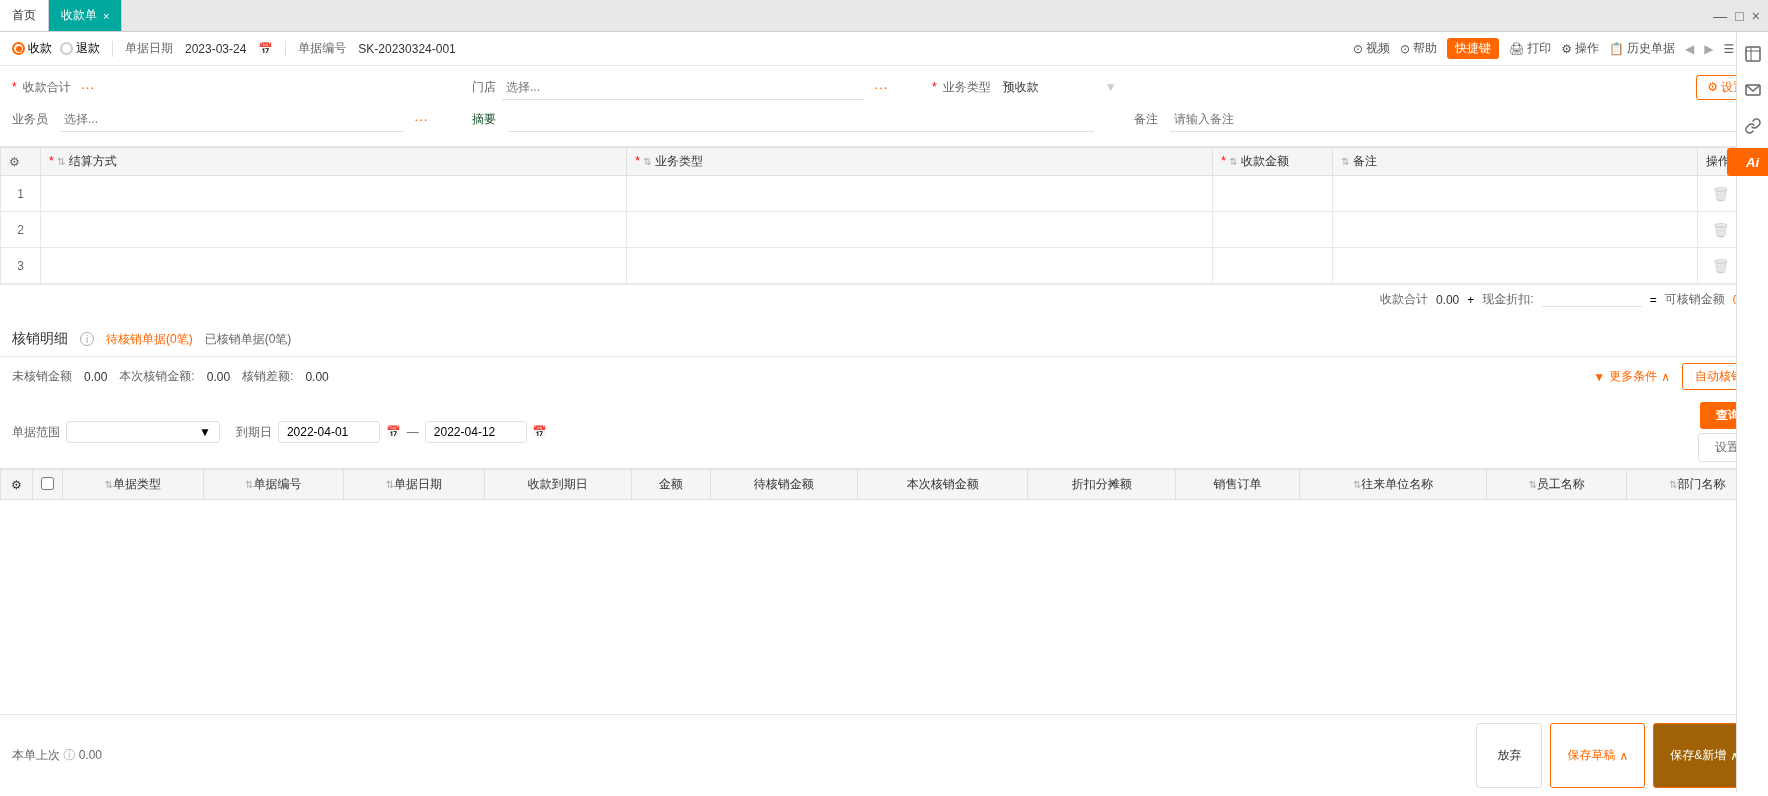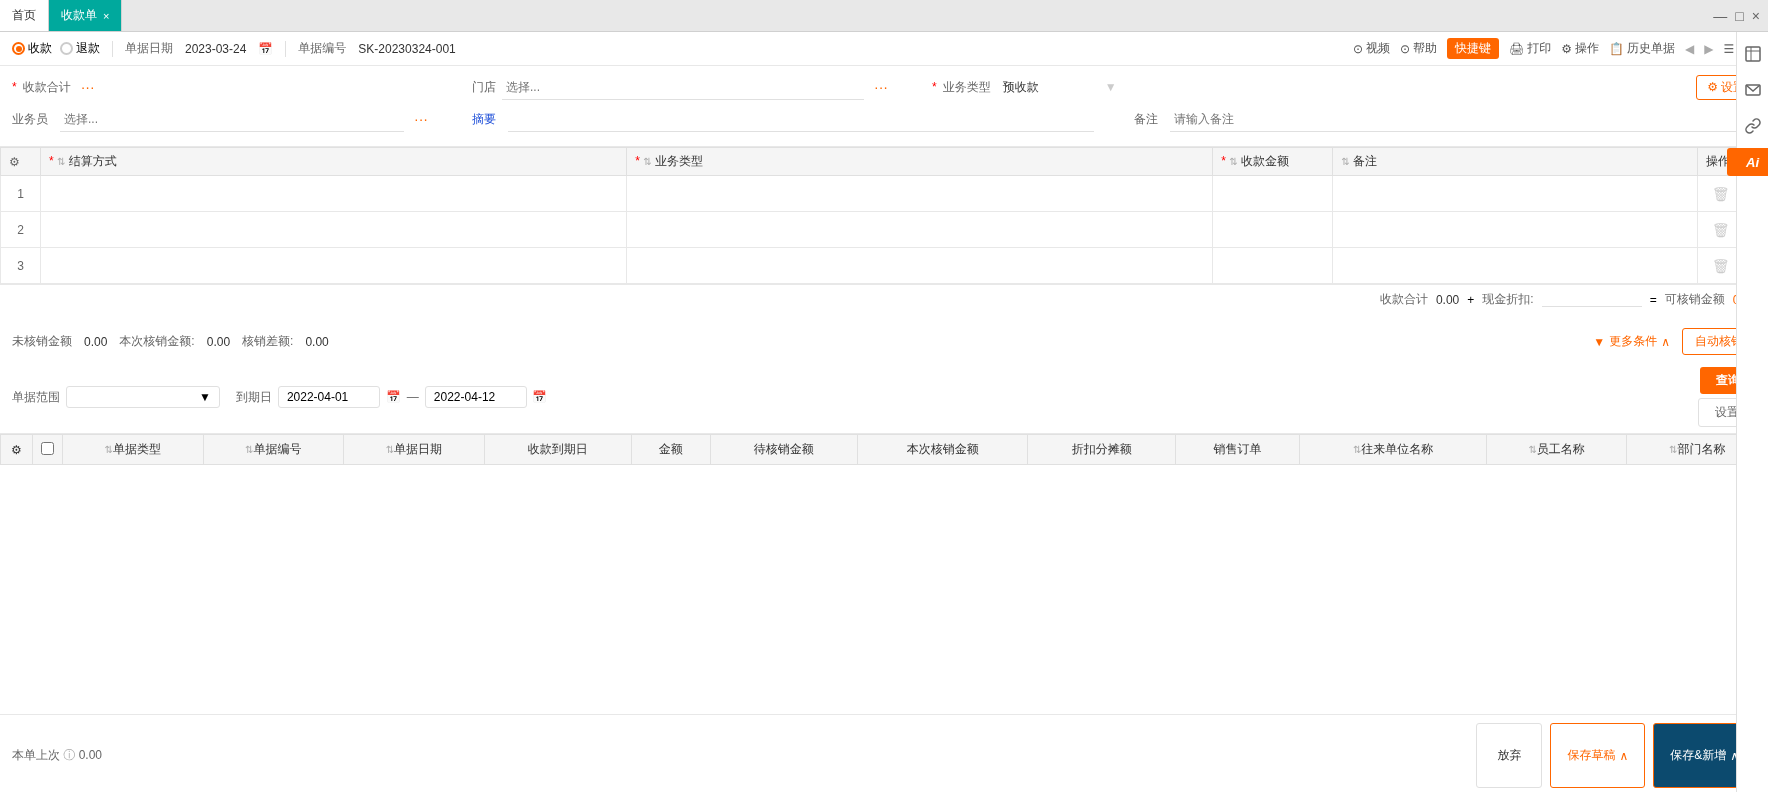--- a/index.html
+++ b/index.html
@@ -120,21 +120,21 @@
 
     
     .bottom-bar {
       display: flex; align-items: center; padding: 8px 12px; background: #fff;
       border-top: 1px solid #e8e8e8; gap: 8px; flex-shrink: 0;
     }
     .bottom-bar .info { color: #666; }
     .bottom-bar .right { margin-left: auto; display: flex; gap: 8px; }
     .btn-abandon { background: #fff; border: 1px solid #e0e0e0; color: #333; padding: 23px 20px; border-radius: 3px; cursor: pointer; }
     .btn-save-draft { background: #fff; border: 1px solid #f60; color: #f60; padding: 6px 16px; border-radius: 3px; cursor: pointer; display: flex; align-items: center; gap: 4px; }
-    .btn-save-new { background: #0c4a6e; border: 1px solid #f60; color: #fff; padding: 16px 16px; border-radius: 3px; cursor: pointer; display: flex; align-items: center; gap: 4px; }
+    .btn-save-new { background: #a16207; border: 1px solid #f60; color: #fff; padding: 16px 16px; border-radius: 3px; cursor: pointer; display: flex; align-items: center; gap: 4px; }
 
     
     .right-sidebar {
       position: fixed; right: 0; top: 32px; width: 32px; height: 760px;
       background: #fff; border-left: 1px solid #e0e0e0; display: flex; flex-direction: column;
       align-items: center; padding: 8px 0; gap: 8px;
     }
     .sidebar-icon { width: 52px; height: 28px; display: flex; align-items: center; justify-content: center; cursor: pointer; color: #666; font-size: 14px; border-radius: 3px; }
     .sidebar-icon.active { background: #f60; color: #fff; }
 
@@ -220,21 +220,21 @@
     </div>
     <div class="form-row">
 
       <div class="form-field" style="max-width:420px;">
         <span style="color:#666;white-space:nowrap;">业务员</span>
         <input class="form-input" type="text" style="width: 260px; margin-left: 6px;" placeholder="选择...">
         <span class="ellipsis-btn">···</span>
       </div>
 
       <div class="form-field" style="margin-left:40px;flex:1;">
-        <span style="color:#1d4ed8;white-space:nowrap;">摘要</span>
+        <span style="color:#14532d;white-space:nowrap;">摘要</span>
         <input class="form-input" type="text" style="flex: 1 1 0%; margin-left: 6px;">
       </div>
 
       <div class="form-field" style="margin-left:40px;min-width:280px;">
         <span style="color:#666;white-space:nowrap;">备注</span>
         <input class="form-input" type="text" style="width: 200px; margin-left: 6px;" placeholder="请输入备注">
       </div>
     </div>
   </div>
 
@@ -316,20 +316,26 @@
     <span class="value">0.00</span>
     <span>+</span>
     <span class="label">现金折扣:</span>
     <input class="sum-input" type="text" style="">
     <span>=</span>
     <span class="label">可核销金额</span>
     <span class="highlight">0.00</span>
   </div>
 
   <div class="section-container">
+    <div class="section-header">
+      <span class="section-title">核销明细</span>
+      <span class="info-icon">i</span>
+      <span class="pending-link">待核销单据(0笔)</span>
+      <span class="completed-link">已核销单据(0笔)</span>
+    </div>
 
     <div class="filter-row">
       <span class="filter-label">未核销金额</span>
       <span class="filter-value">0.00</span>
       <span class="filter-label">本次核销金额:</span>
       <span class="filter-value">0.00</span>
       <span class="filter-label">核销差额:</span>
       <span class="filter-value">0.00</span>
       <div class="more-conditions">
         <span>▼</span>

